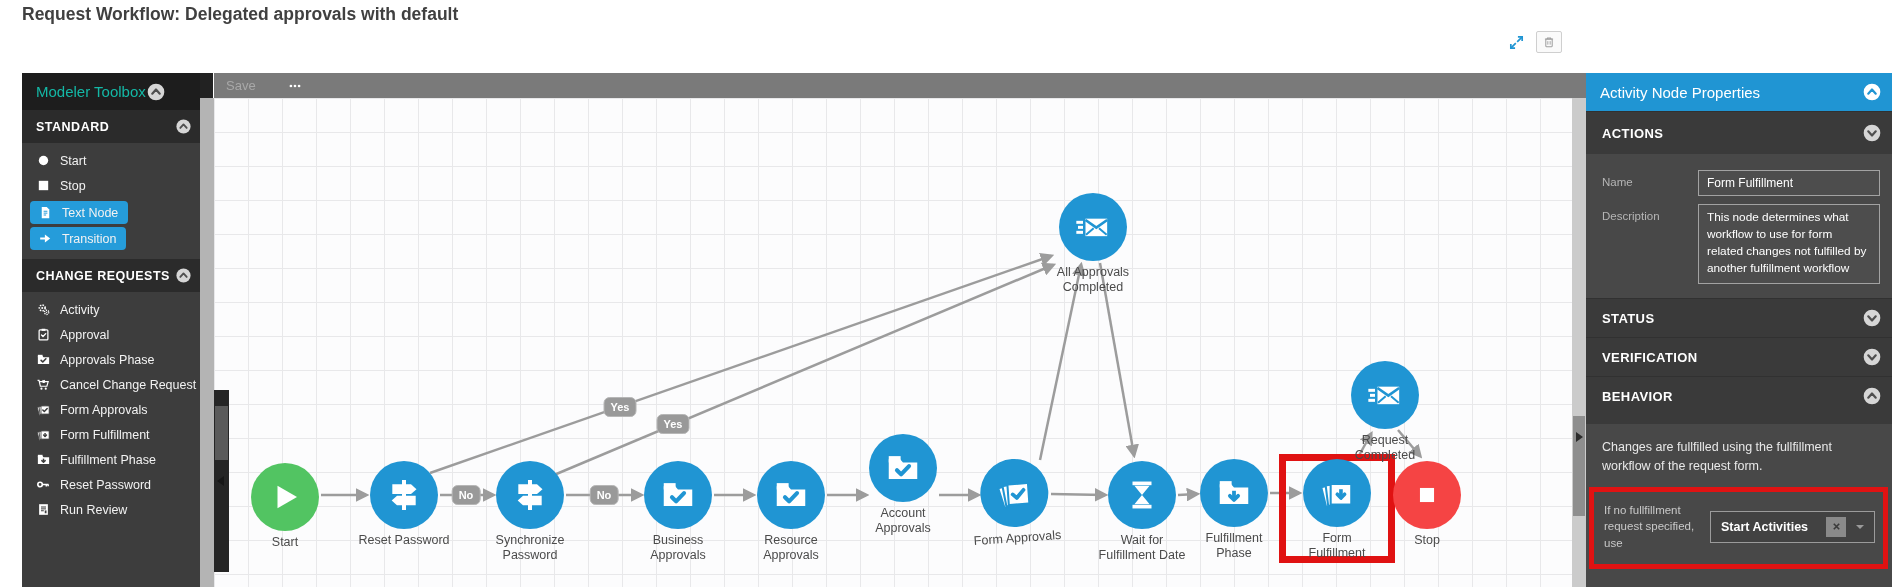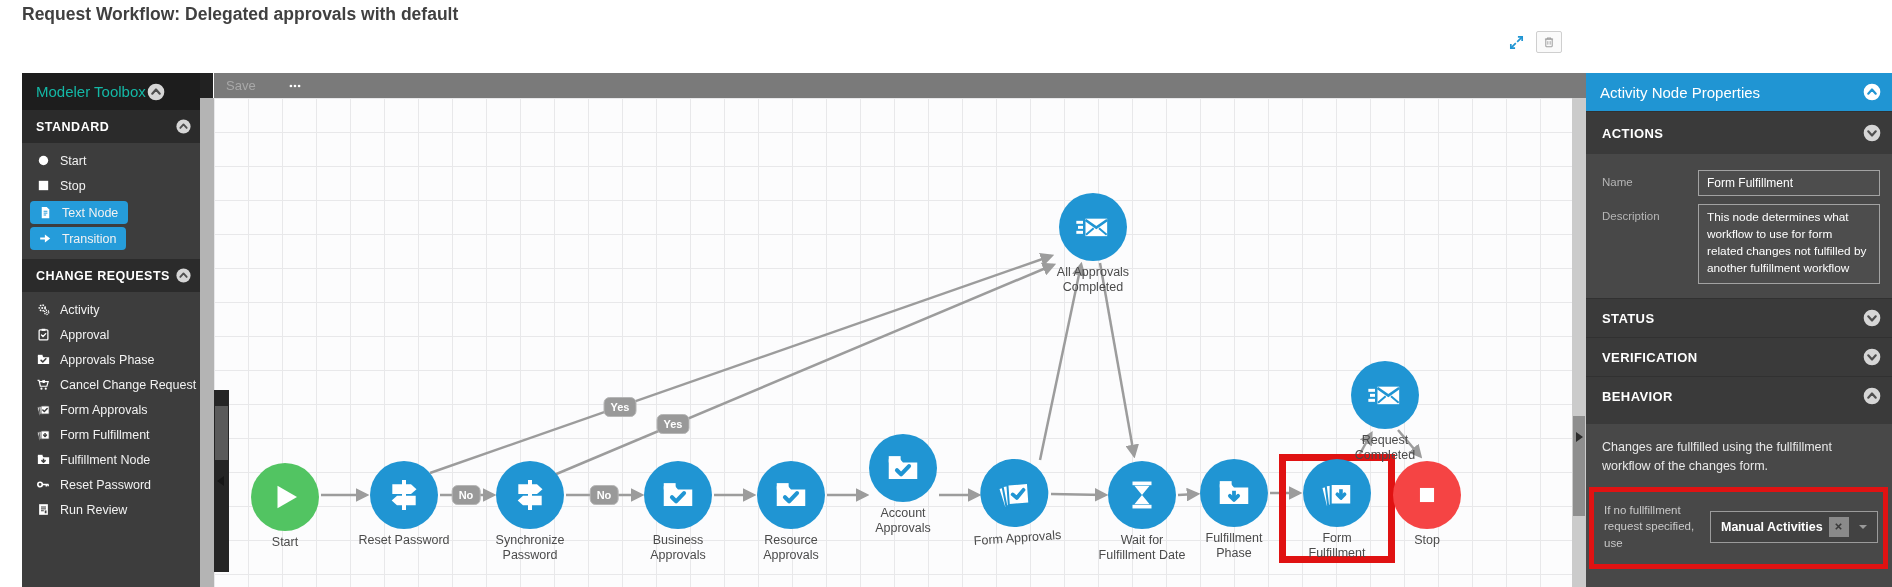--- a/index.html
+++ b/index.html
@@ -286,21 +286,21 @@
           <div class="tb-item">
             <svg width="15" height="15" viewBox="0 0 24 24" style="--cut:#3d3d3d;color:#fff">
               <use href="#i-pages-down"></use>
             </svg>
             <span>Form Fulfillment</span>
           </div>
           <div class="tb-item">
             <svg width="15" height="15" viewBox="0 0 24 24" style="--cut:#3d3d3d;color:#fff">
               <use href="#i-folder-down"></use>
             </svg>
-            <span>Fulfillment Node</span>
+            <span>Fulfillment Phase</span>
           </div>
           <div class="tb-item">
             <svg width="15" height="15" viewBox="0 0 24 24" style="--cut:#3d3d3d;color:#fff">
               <use href="#i-key"></use>
             </svg>
             <span>Reset Password</span>
           </div>
           <div class="tb-item">
             <svg width="15" height="15" viewBox="0 0 24 24" style="--cut:#3d3d3d;color:#fff">
               <use href="#i-doc-lines"></use>
@@ -497,25 +497,25 @@
           <use href="#i-chev"></use>
         </svg>
     </div>
     <div class="prow h38">
       <span>BEHAVIOR</span>
       <svg class="chev" viewBox="0 0 24 24">
           <use href="#i-chev"></use>
         </svg>
     </div>
     <div class="pbehavior">
-      <p>Changes are fullfilled using the fullfillment workflow of the changes form.</p>
+      <p>Changes are fullfilled using the fullfillment workflow of the request form.</p>
       <div class="redbox">
         <div class="bf-label">If no fullfillment request specified, use</div>
         <div class="dd">
-          <span class="ddval">Manual Activities</span>
+          <span class="ddval">Start Activities</span>
           <span class="ddx" style="color:#3a3a3a">
               <svg width="13" height="13" viewBox="0 0 24 24">
                 <use href="#i-x"></use>
               </svg>
             </span>
           <svg width="16" height="16" viewBox="0 0 24 24" style="color:#9a9a9a">
               <use href="#i-caret"></use>
             </svg>
         </div>
       </div>

